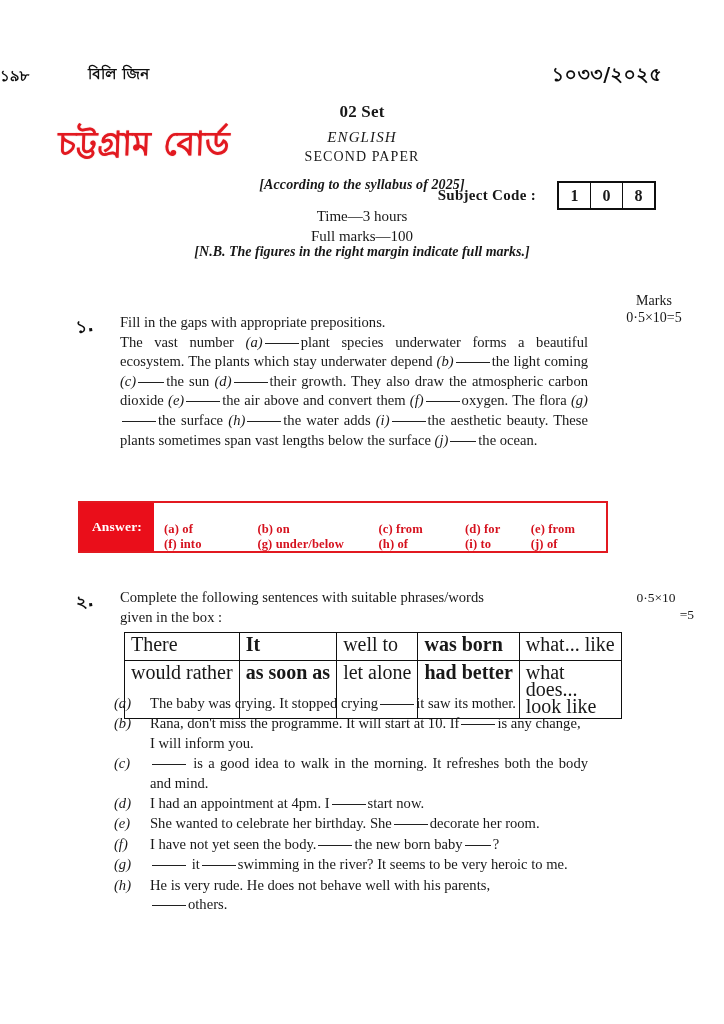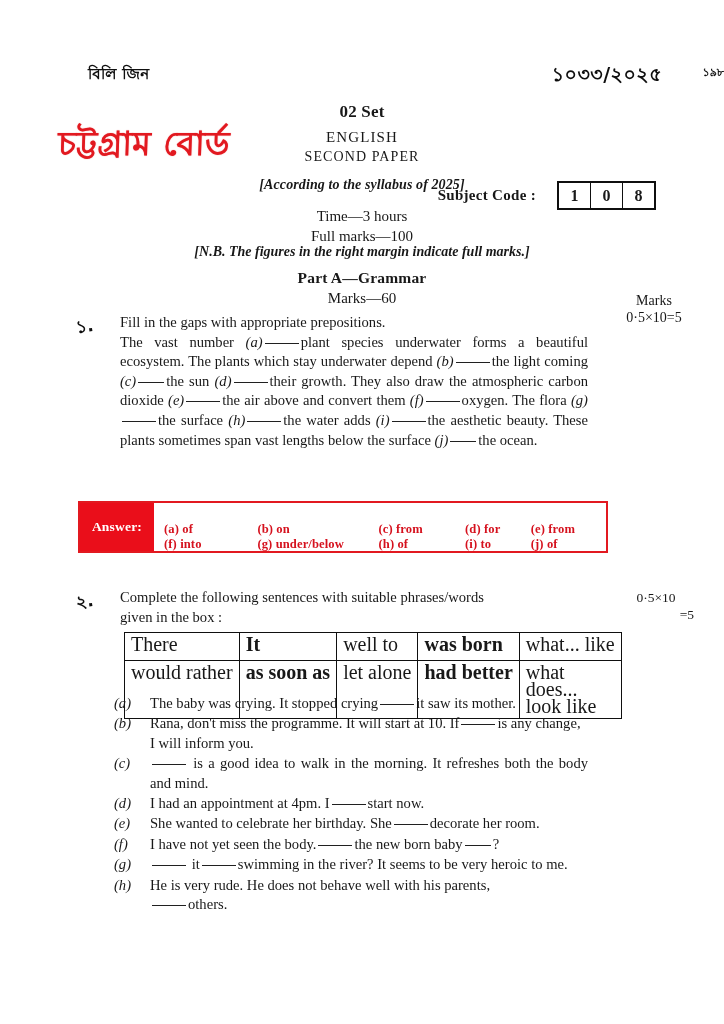--- a/index.html
+++ b/index.html
@@ -34,23 +34,23 @@
     left: 88px; top: 0;
     font-family: "DejaVu Sans", sans-serif;
     font-size: 15px;
     font-weight: 600;
     color: #111;
     letter-spacing: .3px;
   }
   .page-no {
     position: absolute;
     left: 0; right: 0; top: 2px;
-    text-align: right;
+    text-align: left;
     font-family: "DejaVu Sans", sans-serif;
-    font-size: 11px;
+    font-size: 15px;
     font-weight: 700;
     color: #111;
   }
   .paper-code {
     position: absolute;
     right: 62px; top: -2px;
     font-family: "DejaVu Sans", sans-serif;
     font-size: 19px;
     font-weight: 700;
     color: #111;
@@ -78,20 +78,21 @@
     font-size: 17px;
     font-weight: 700;
     letter-spacing: .2px;
     margin-bottom: 7px;
   }
   .subject-line {
     font-size: 15px;
     font-variant: small-caps;
     letter-spacing: 1.1px;
     margin-bottom: 3px;
+    font-style: italic;
   }
   .paper-line {
     font-size: 14px;
     font-variant: small-caps;
     letter-spacing: 1.1px;
     margin-bottom: 12px;
   }
   .syllabus-line {
     font-size: 14px;
     font-style: italic;
@@ -334,24 +335,20 @@
     </span>
   </div>
 
   <div class="time-block">
     <div>Time—3 hours</div>
     <div>Full marks—100</div>
   </div>
 
   <div class="nb-line">[N.B. The figures in the right margin indicate full marks.]</div>
 
-  <div class="part-block">
-    <div class="part-title">Part A—Grammar</div>
-    <div class="part-marks">Marks—60</div>
-  </div>
 
   <div class="marks-col">
     <span class="m-title">Marks</span>
     <span class="m-val">0·5×10=5</span>
   </div>
 
   <div class="qnum" style="left:76px; top:313px;">১.</div>
 
   <div class="qbody" style="left:120px; top:313px; width:468px;">
     <span class="lead">Fill in the gaps with appropriate prepositions.</span>

